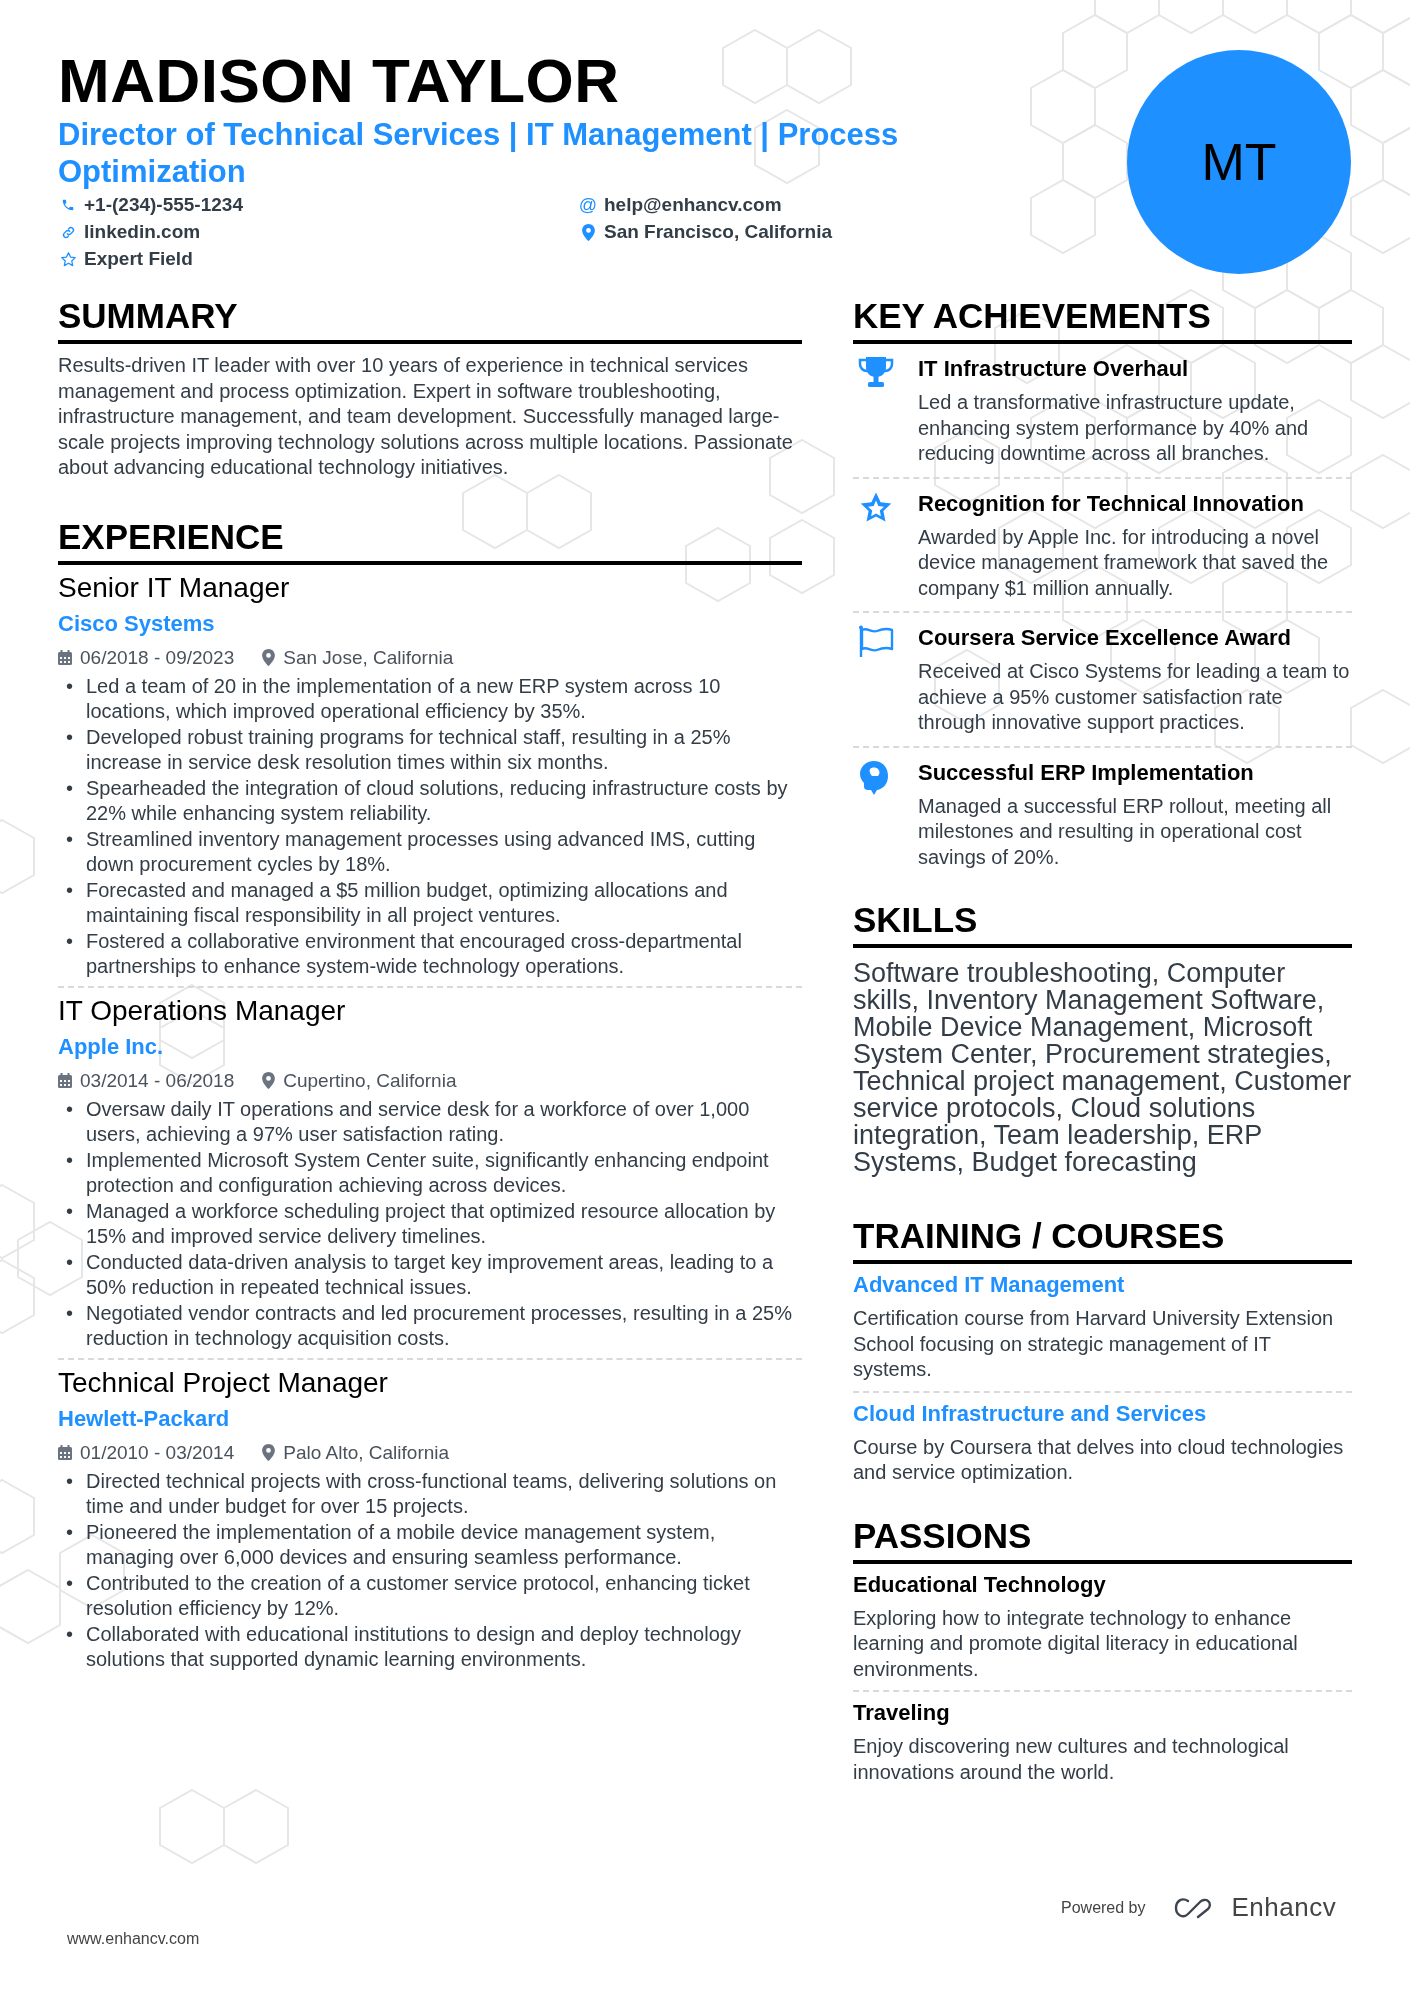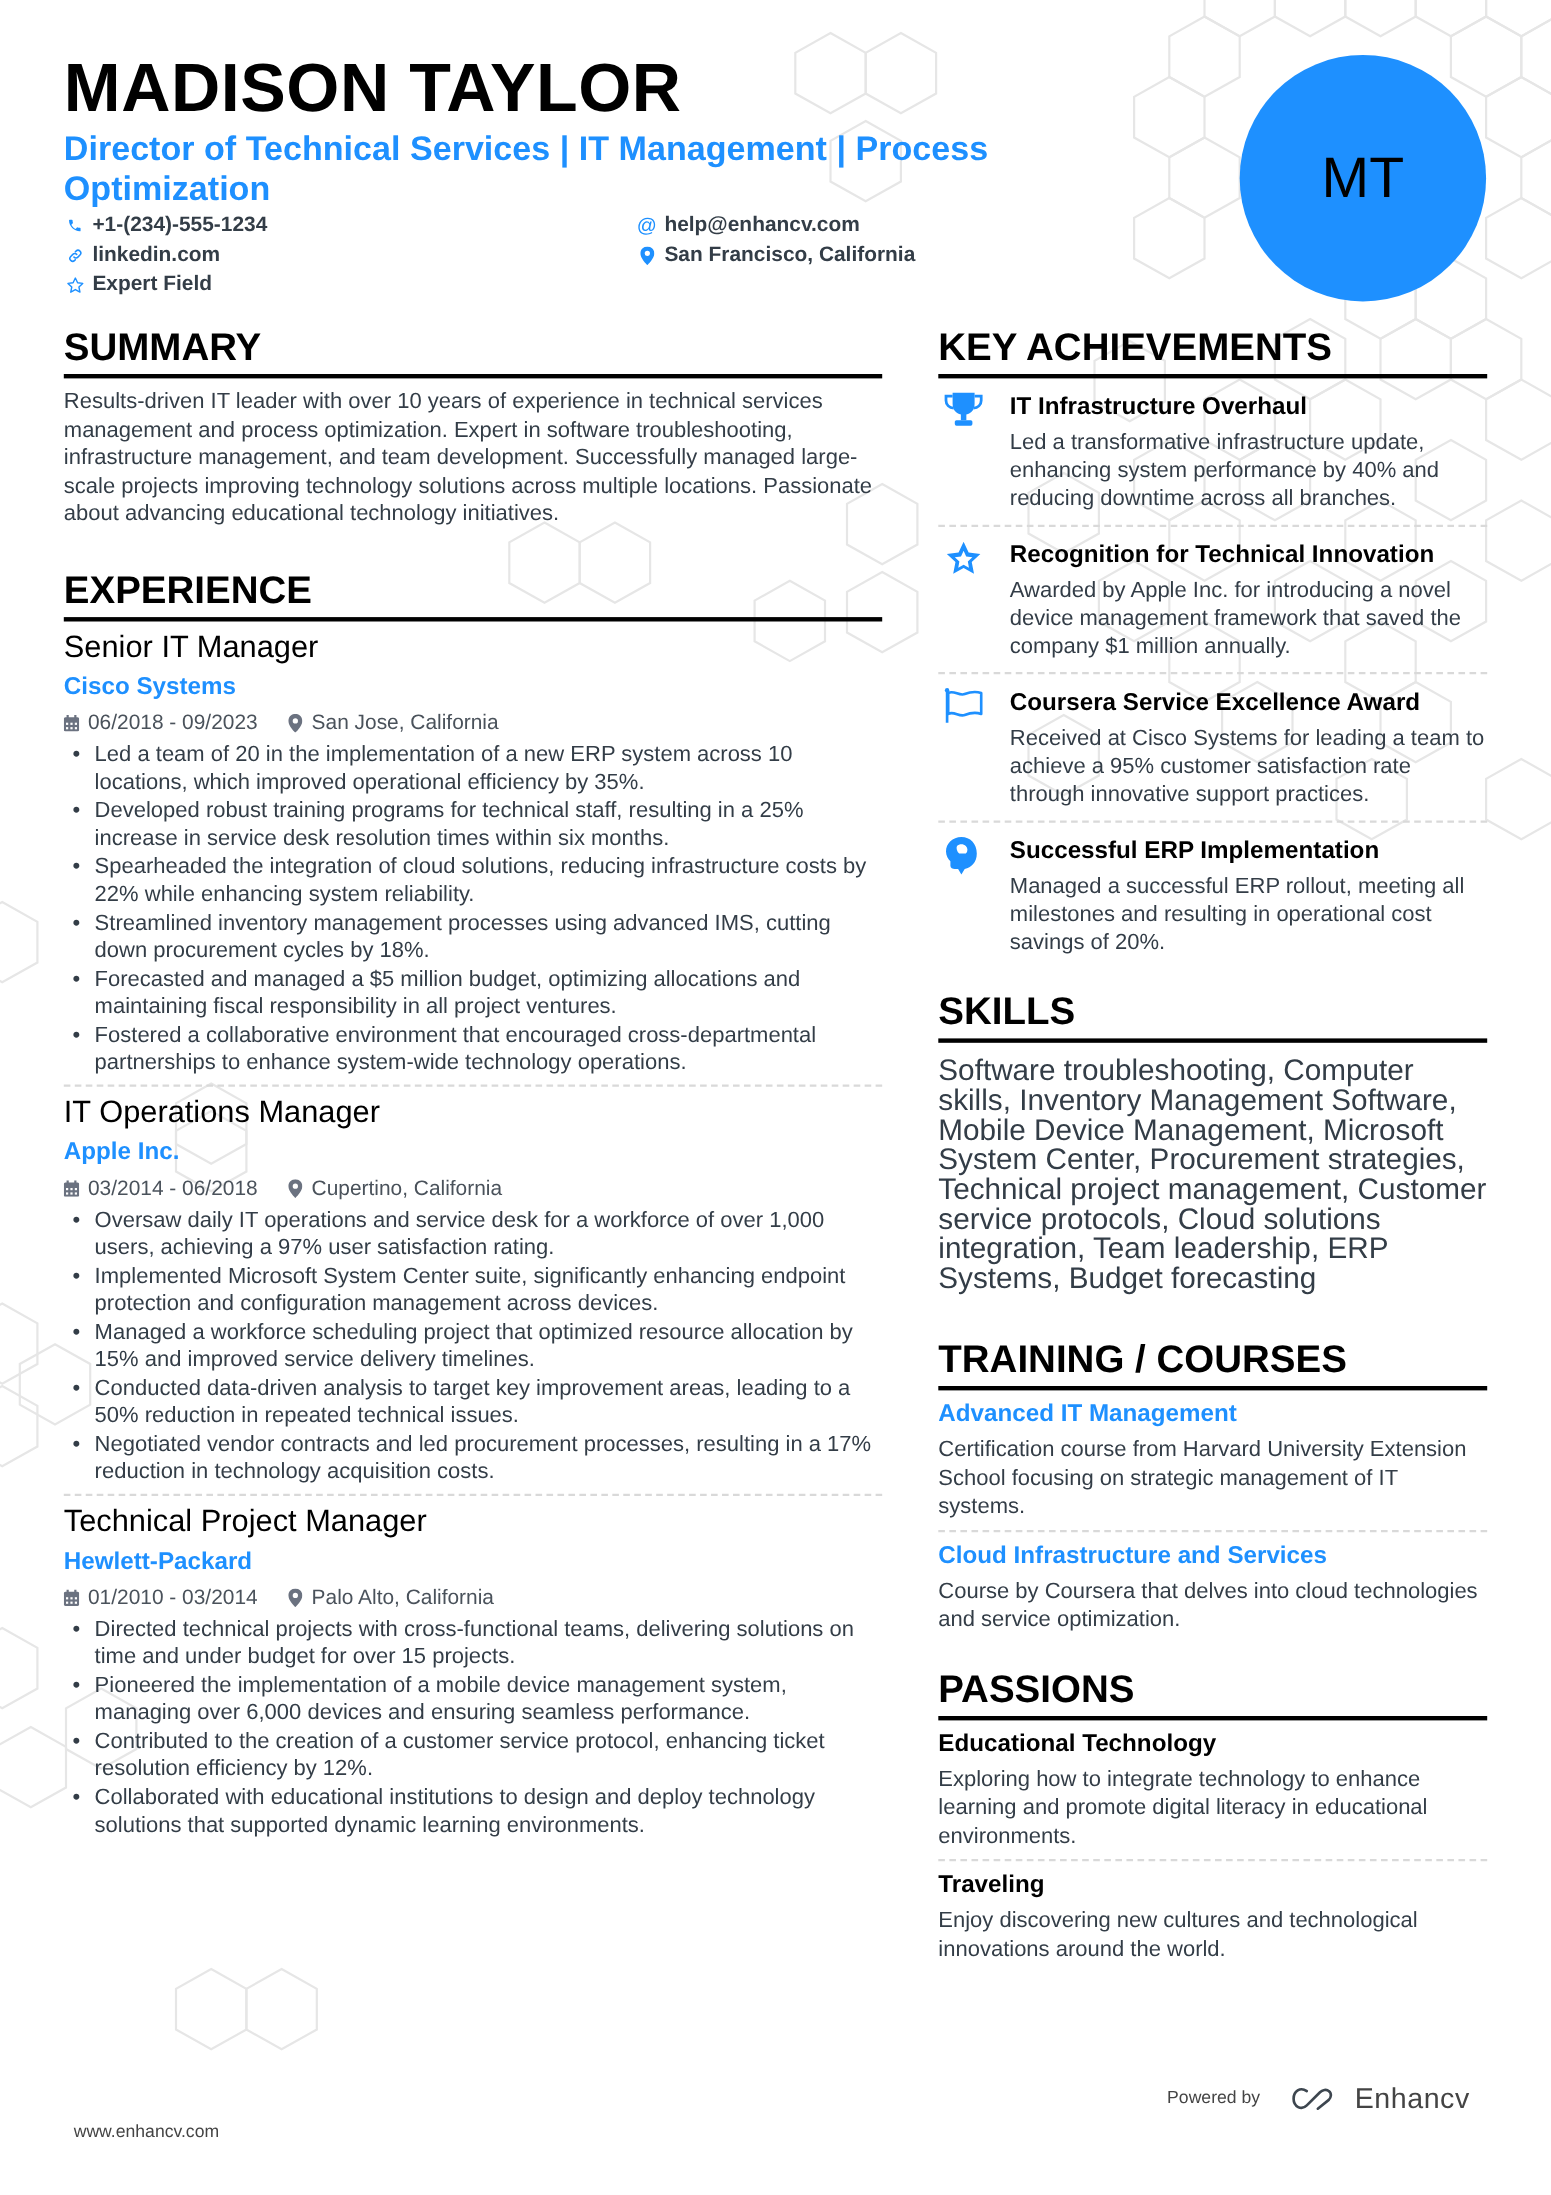--- a/index.html
+++ b/index.html
@@ -225,24 +225,24 @@
         <span class="gap"></span>
         <span class="mi">
             <svg width="13" height="17" viewBox="0 0 24 32">
               <path d="M12 0C5.4 0 0 5.4 0 12c0 9 12 20 12 20s12-11 12-20C24 5.4 18.6 0 12 0zm0 16.5a4.5 4.5 0 1 1 0-9 4.5 4.5 0 0 1 0 9z" fill="#6b7280"></path>
             </svg>
           </span>
         <span>Cupertino, California</span>
       </div>
       <ul class="bul">
         <li>Oversaw daily IT operations and service desk for a workforce of over 1,000 users, achieving a 97% user satisfaction rating.</li>
-        <li>Implemented Microsoft System Center suite, significantly enhancing endpoint protection and configuration management across devices.</li>
+        <li>Implemented Microsoft System Center suite, significantly enhancing endpoint protection and configuration achieving across devices.</li>
         <li>Managed a workforce scheduling project that optimized resource allocation by 15% and improved service delivery timelines.</li>
         <li>Conducted data-driven analysis to target key improvement areas, leading to a 50% reduction in repeated technical issues.</li>
-        <li>Negotiated vendor contracts and led procurement processes, resulting in a 17% reduction in technology acquisition costs.</li>
+        <li>Negotiated vendor contracts and led procurement processes, resulting in a 25% reduction in technology acquisition costs.</li>
       </ul>
     </div>
     <div class="dash"></div>
 
     <div>
       <div class="job-title">Technical Project Manager</div>
       <div class="company">Hewlett-Packard</div>
       <div class="meta">
         <span class="mi">
             <svg width="14" height="15" viewBox="0 0 14 15">

